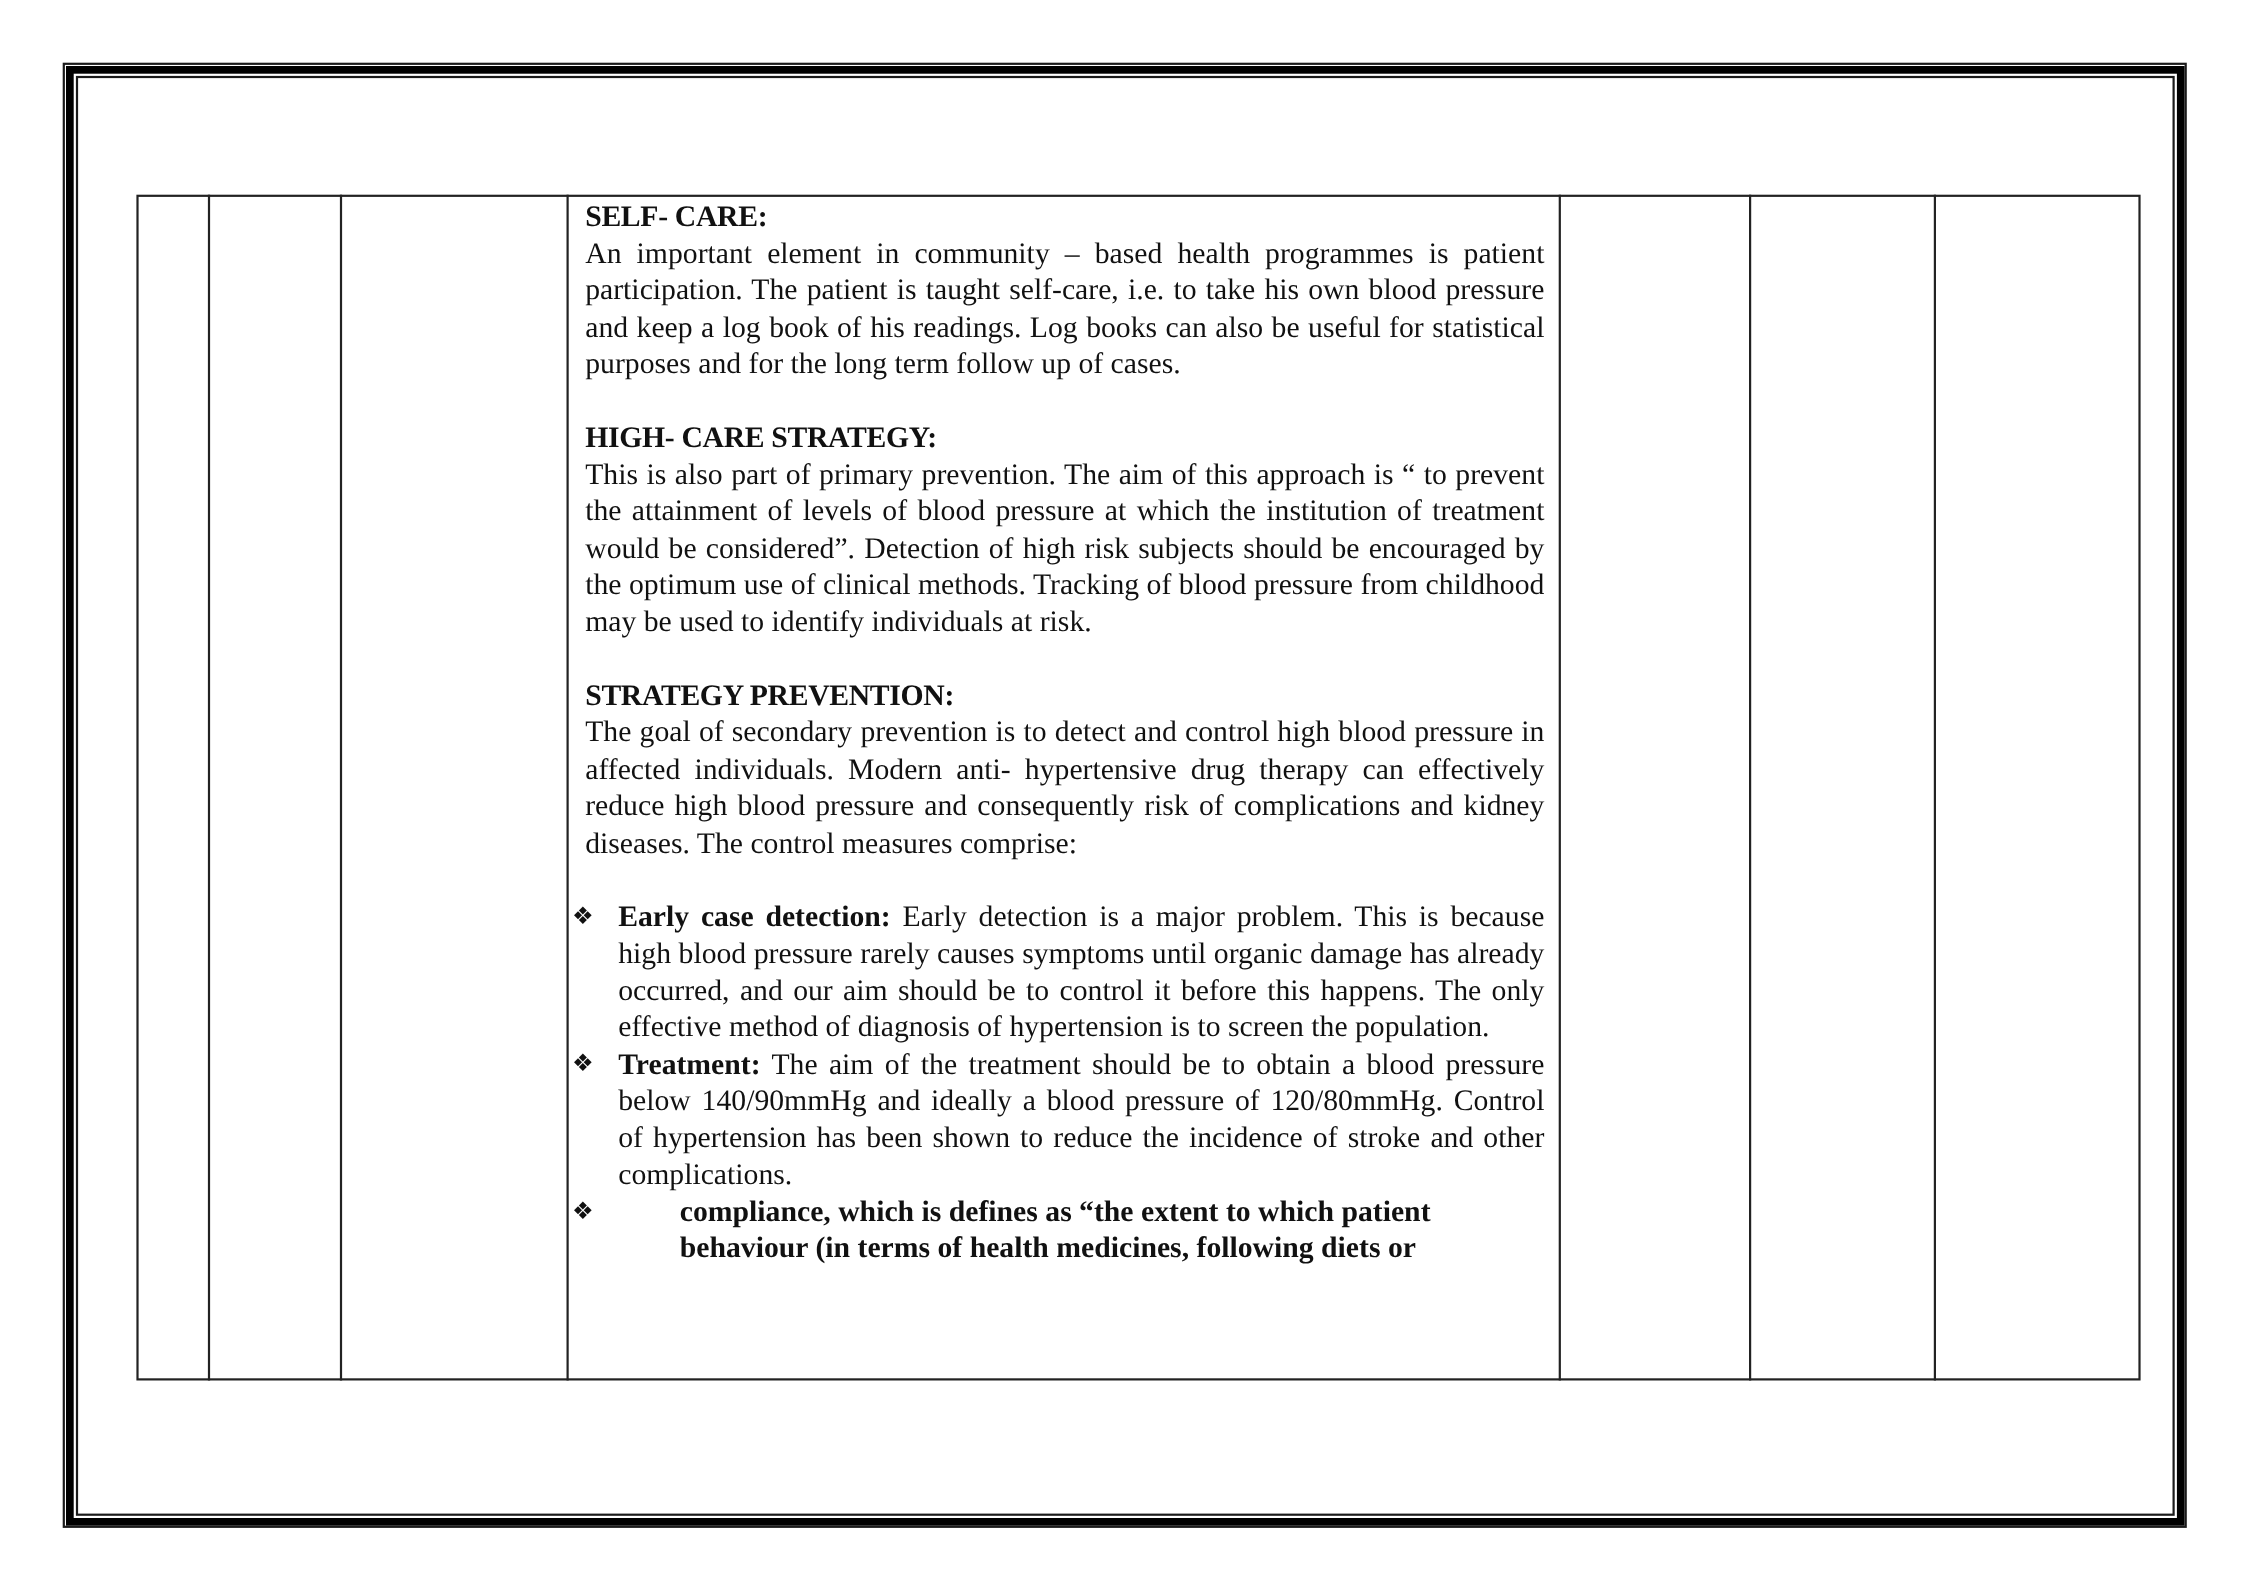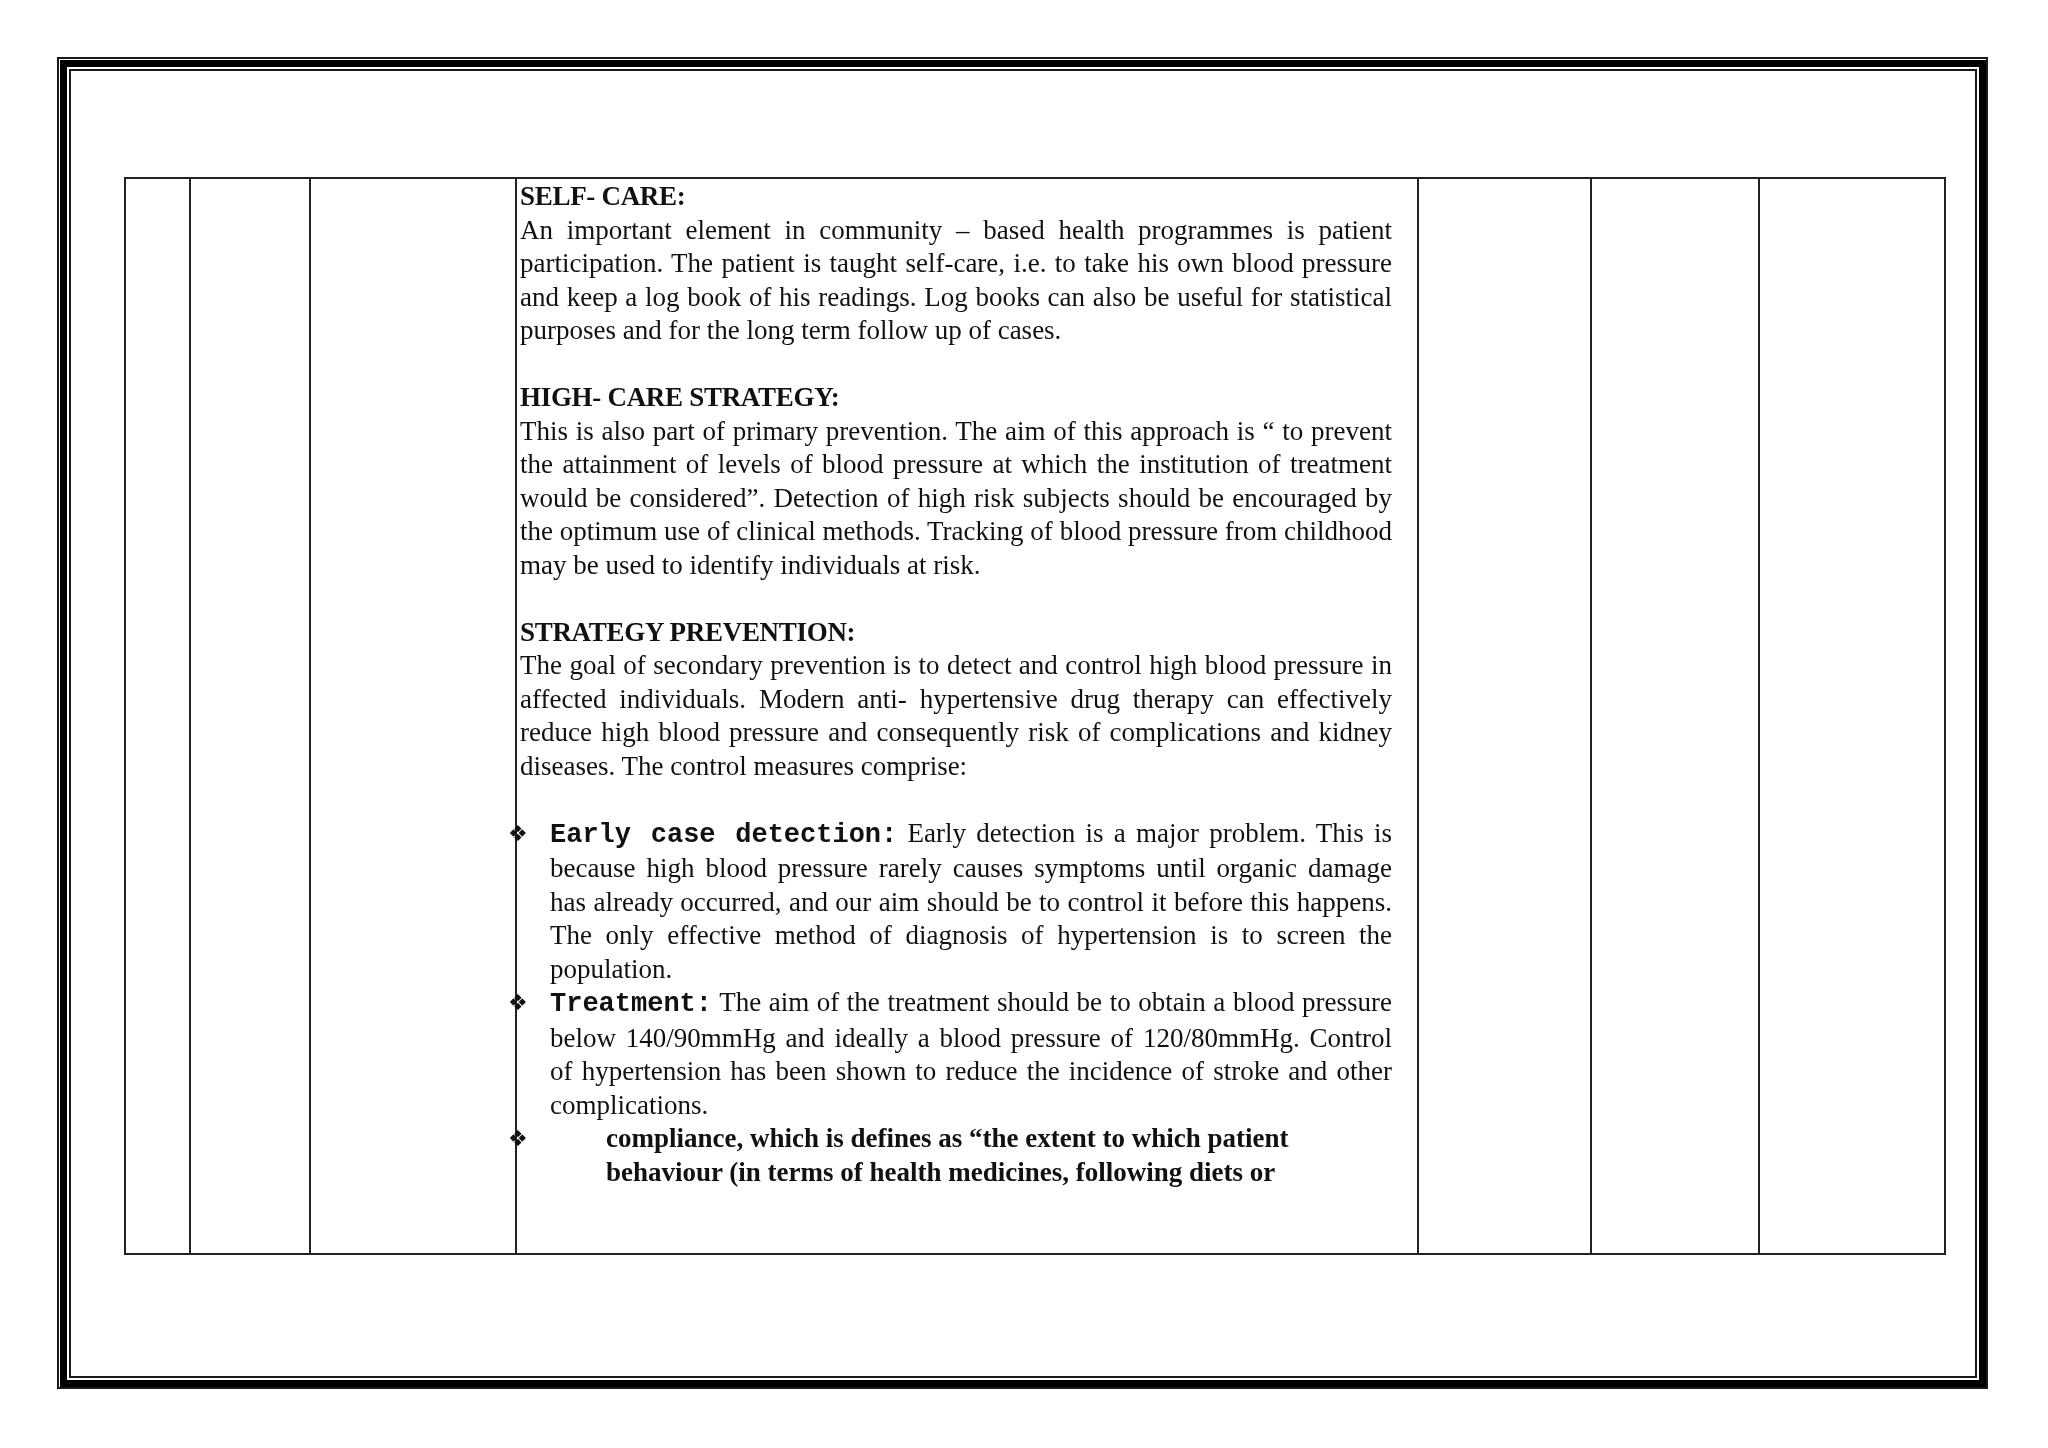--- a/index.html
+++ b/index.html
@@ -15,30 +15,30 @@
                  border:2px solid #1a1a1a; box-sizing:border-box; }
 
   
   .table { position:absolute; left:124px; top:177px; width:1822px; height:1078px;
            border:2px solid #222; box-sizing:border-box; }
   .col-line { position:absolute; top:177px; height:1078px; width:2px; background:#222; }
 
   .cell-empty { position:absolute; top:179px; height:1074px; }
 
   
-  .content { position:absolute; left:520px; top:180px; width:872px;
+  .content { position:absolute; left:532px; top:180px; width:872px;
              font-size:27px; line-height:33.5px; }
   .content p { margin:0; text-align:justify; text-align-last:left; }
   .heading { font-weight:bold; letter-spacing:-0.3px; }
   .blank { height:33.5px; }
 
   .bullet-item { position:relative; padding-left:30px; left:0; }
   .bullet-item p { margin:0; text-align:justify; }
   .bullet-glyph { position:absolute; left:-12px; top:0; font-size:22px; font-family:"DejaVu Sans", sans-serif; }
-  .bullet-item .term { font-weight:bold;font-family:Liberation Mono, monospace; }
+  .bullet-item .term { font-weight:bold; }
   .indent-p { margin:0; padding-left:56px; text-align:justify; text-align-last:justify;font-weight:bold; }
   .no-justify-last { text-align-last:left; }
 </style>
 </head>
 <body>
 
 <div class="frame-outer"></div>
 <div class="frame-thick"></div>
 <div class="frame-inner"></div>
 

